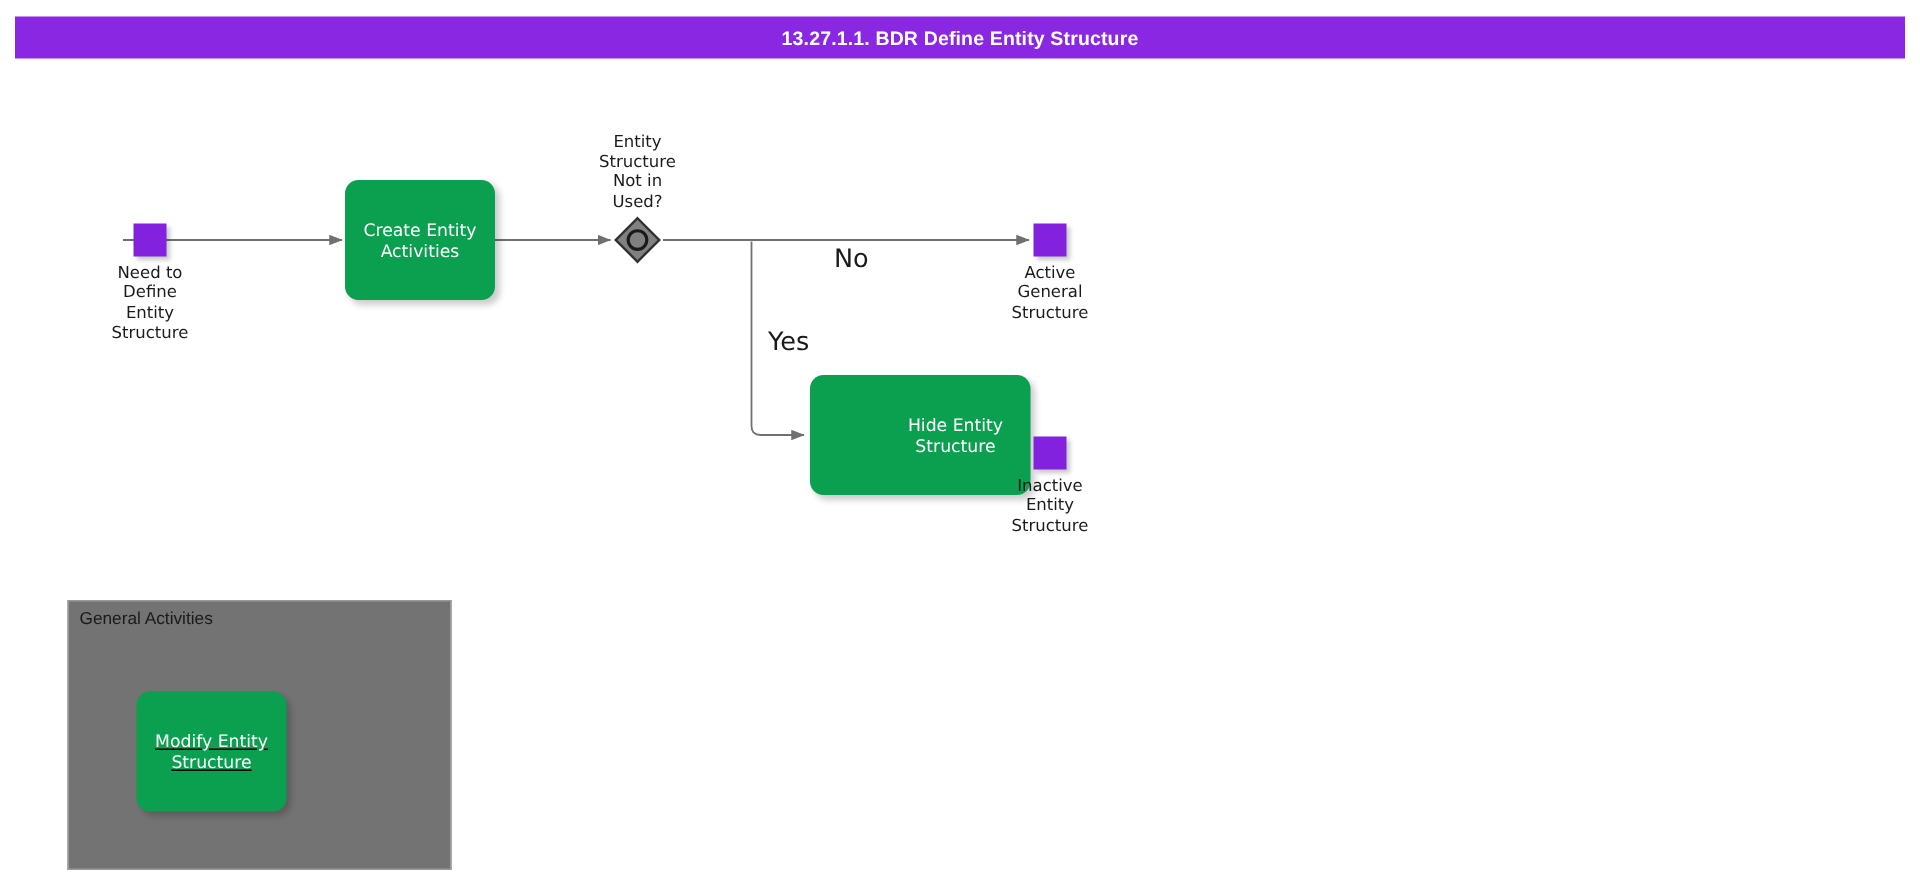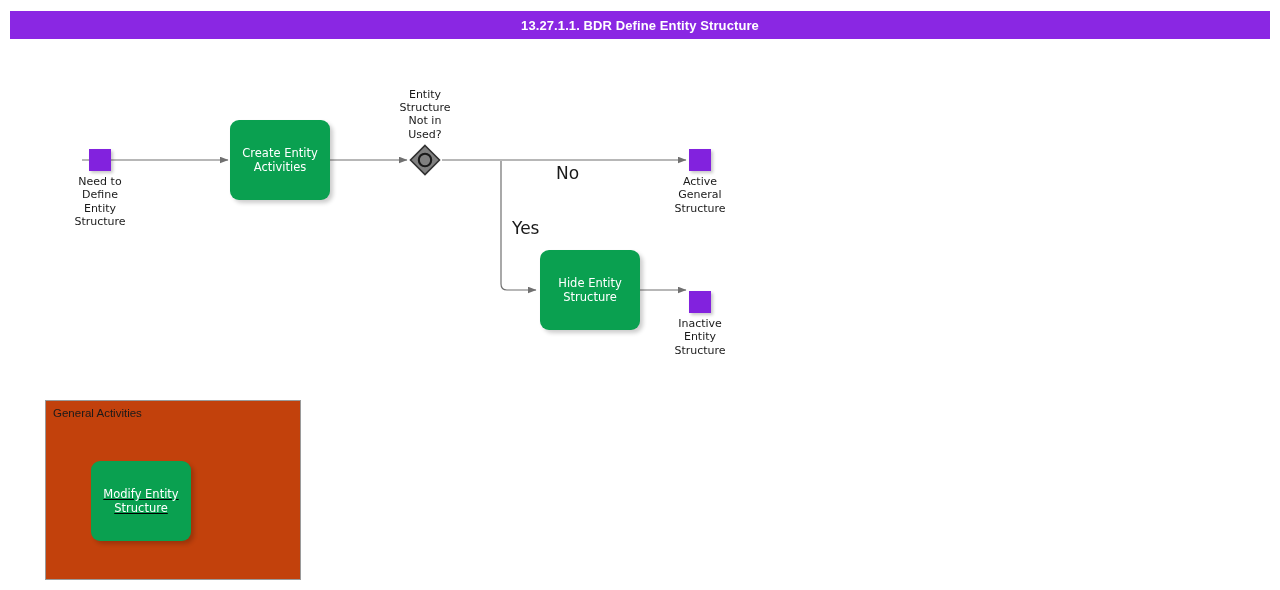--- a/index.html
+++ b/index.html
@@ -126,21 +126,21 @@
     position: absolute;
     font-family: "DejaVu Sans", sans-serif;
     font-size: 17px;
     color: #1a1a1a;
     white-space: nowrap;
   }
 
   
   .group-box {
     position: absolute;
-    background: #c2410c;
+    background: #737373;
     border: 1px solid #9a9a9a;
   }
   .group-box .group-title {
     position: absolute;
     left: 7px;
     top: 6px;
     font-family: "Liberation Sans", sans-serif;
     font-size: 11.5px;
     color: #1a1a1a;
     white-space: nowrap;
@@ -201,21 +201,21 @@
 
   <div class="flow-label" style="left:512px; top:218px;">Yes</div>
 
   <div class="event-node" style="left:689px; top:149px;">
     <div class="event-box"></div>
     <div class="event-label">Active
 General
 Structure</div>
   </div>
 
-  <div class="task-node" style="left:540px; top:250px; width:100px; height:80px;">
+  <div class="task-node" style="left:540px; top:250px; width:100px; height:80px;padding-left:47px;">
     <div class="task-label">Hide Entity
 Structure</div>
   </div>
 
   <div class="event-node" style="left:689px; top:291px;">
     <div class="event-box"></div>
     <div class="event-label">Inactive
 Entity
 Structure</div>
   </div>

